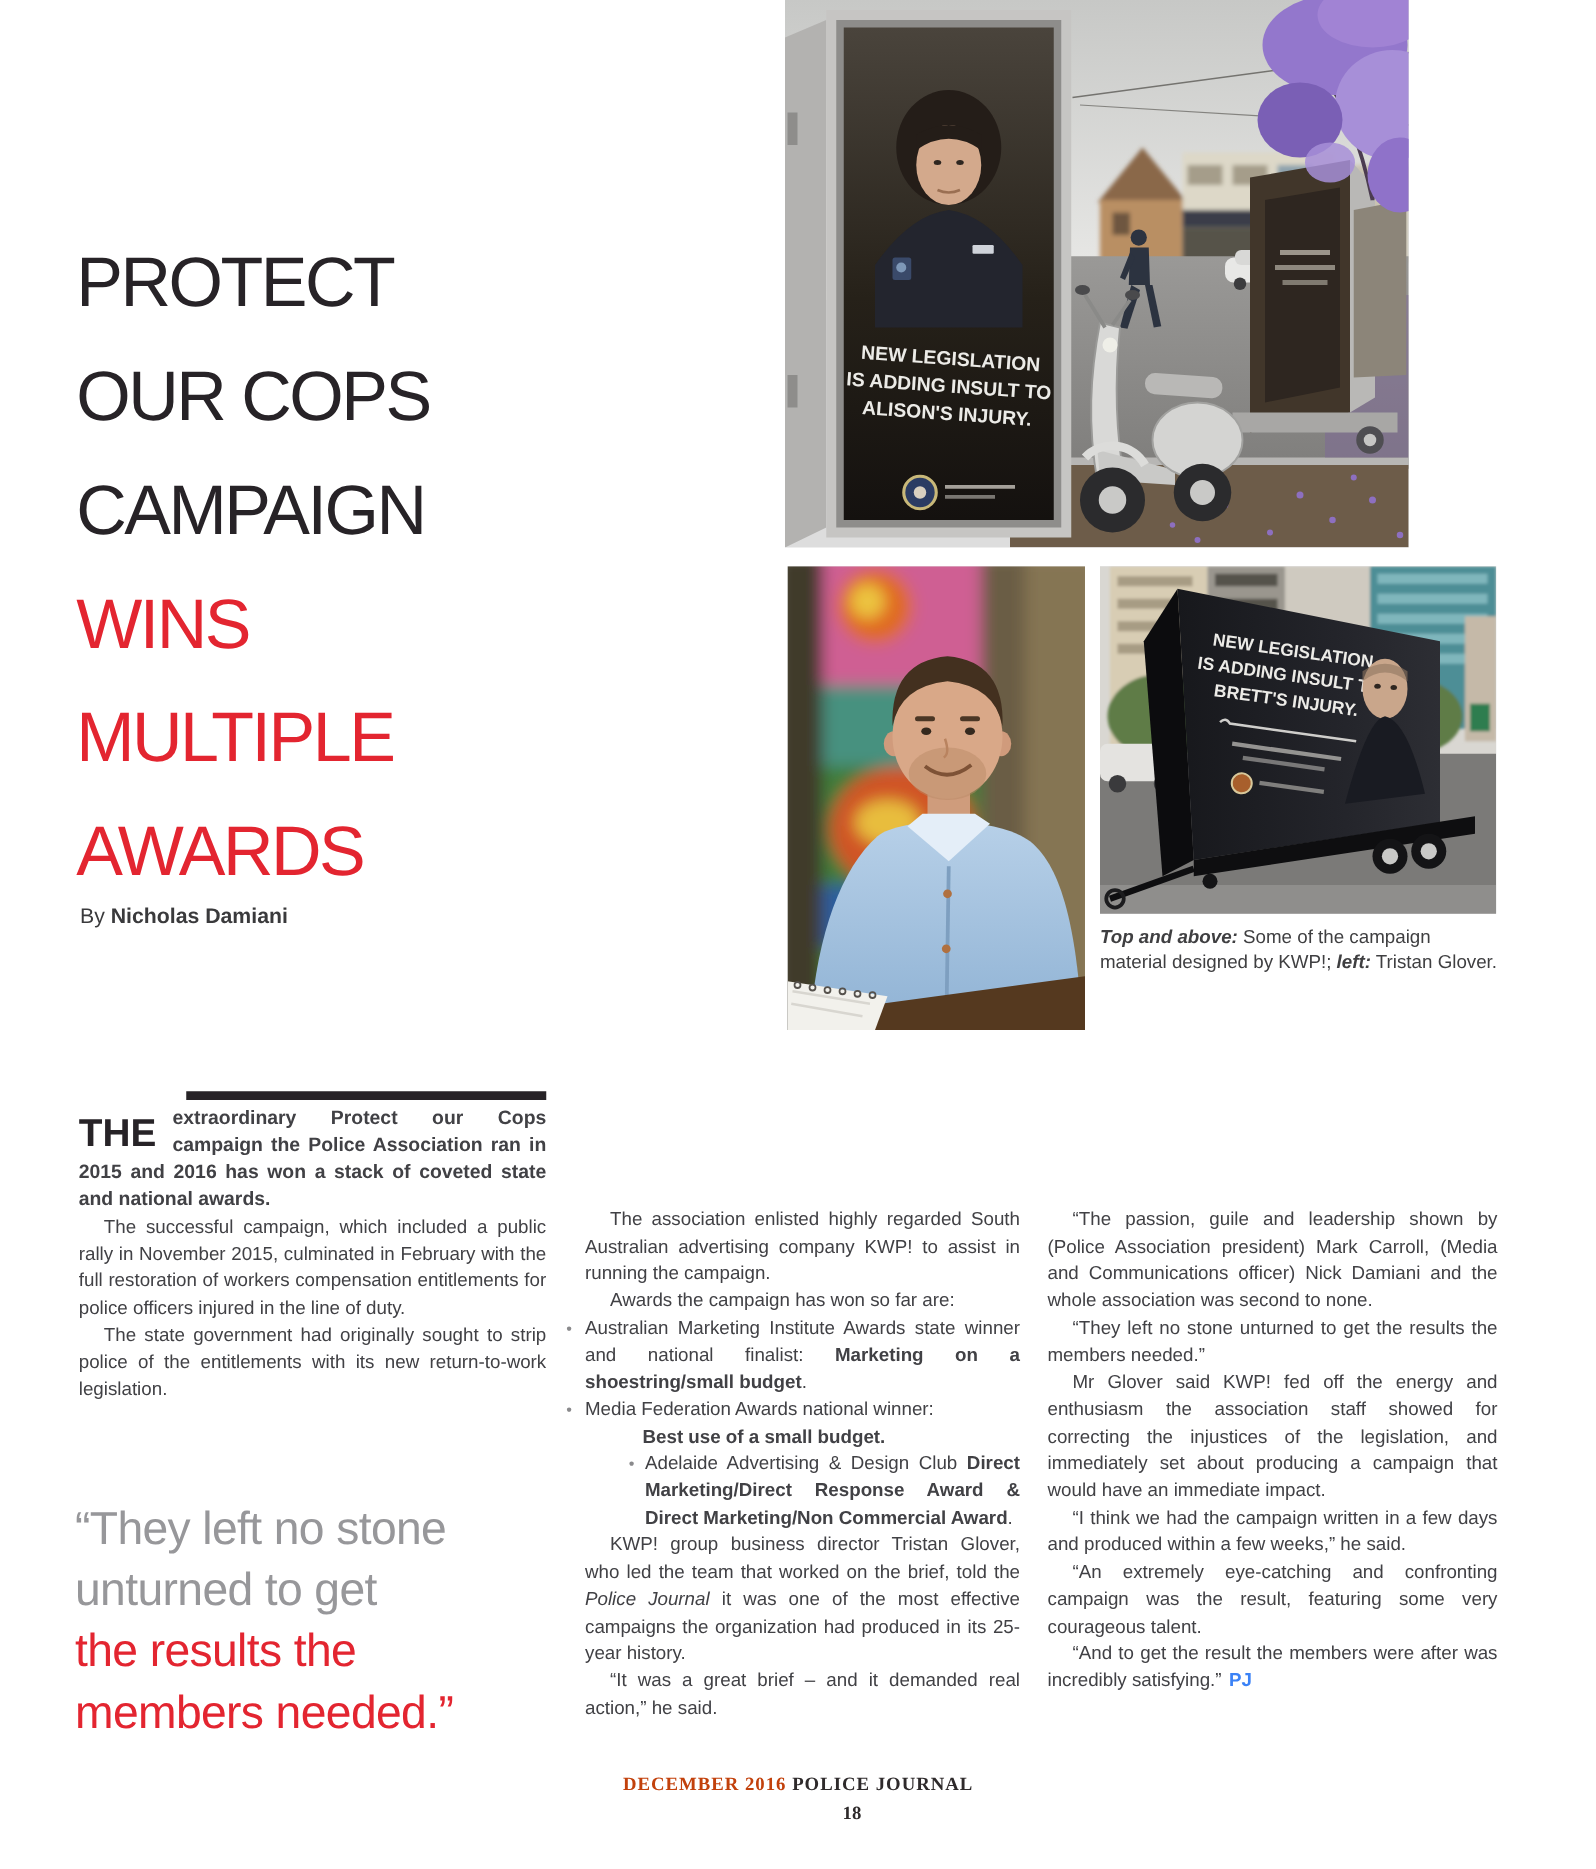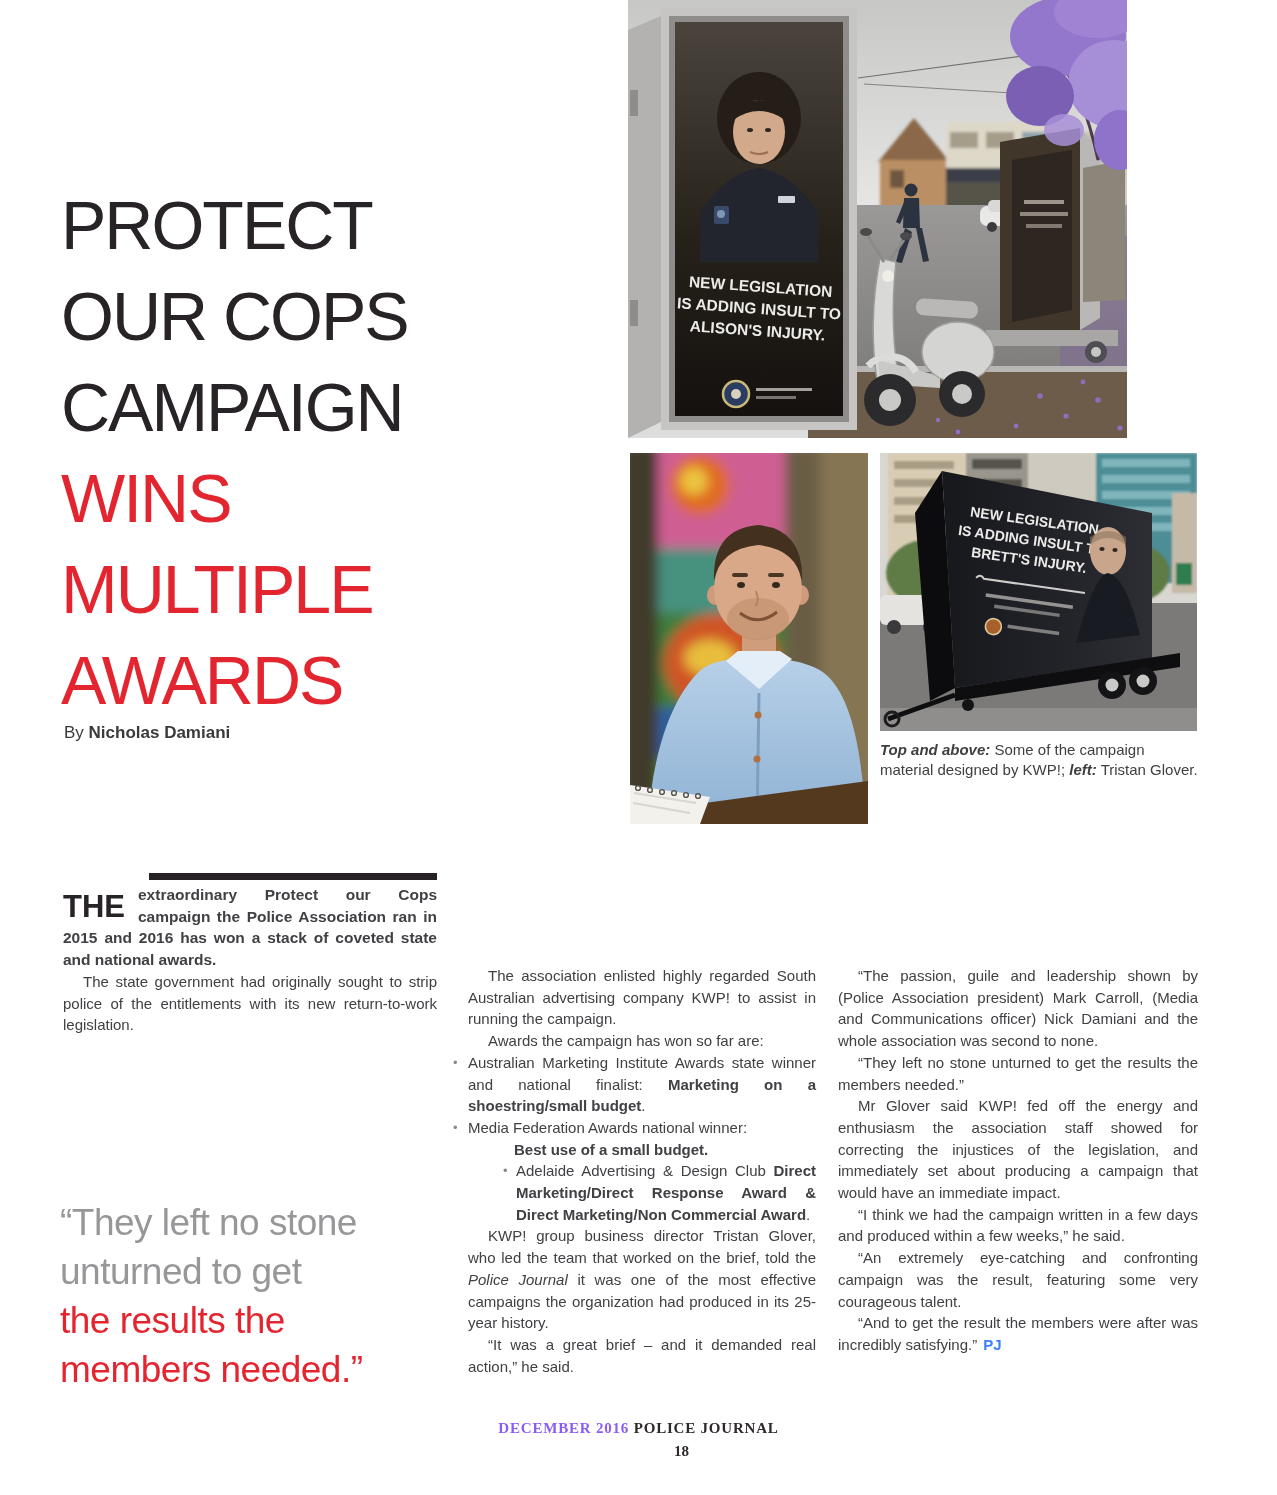--- a/index.html
+++ b/index.html
@@ -1,19 +1,19 @@
 <!DOCTYPE html>
 <html><head>
 <meta charset="utf-8">
 <style>
   html,body{margin:0;padding:0;background:#ffffff;}
   .page{position:relative;width:1277px;height:1495px;background:#fff;overflow:hidden;
         font-family:"Liberation Sans","DejaVu Sans",sans-serif;color:#414145;}
   
-  .headline{position:absolute;left:61px;top:180px;line-height:91px;font-size:68px;
+  .headline{position:absolute;left:61px;top:180px;line-height:91px;font-size:56px;
             letter-spacing:-2px;color:#272327;white-space:nowrap;}
   .headline .red{color:#e32530;}
   .byline{position:absolute;left:64px;top:723px;font-size:17px;color:#3a3a3c;}
   .byline b{font-weight:bold;}
   
   .photo{position:absolute;overflow:hidden;background:#ddd;}
   .photo svg{display:block;}
   .caption{position:absolute;left:880px;top:740px;width:322px;font-size:15px;
            line-height:20px;color:#3f3f41;text-align:left;}
   .caption b{font-weight:bold;font-style:italic;}
@@ -37,21 +37,21 @@
   .it{font-style:italic;}
   .pj{color:#3b82f6;font-weight:bold;margin-left:6px;}
   
   .pullquote{position:absolute;left:60px;top:1198px;width:400px;font-size:37px;
              line-height:49px;letter-spacing:-0.5px;}
   .pullquote .g{color:#97979a;}
   .pullquote .r{color:#e32530;}
   
   .footer{position:absolute;left:0;top:1420px;width:1277px;text-align:center;
           font-family:"Liberation Serif","DejaVu Serif",serif;font-size:15px;letter-spacing:0.8px;}
-  .footer .issue{color:#8b5cf6;font-weight:bold;}
+  .footer .issue{color:#c2410c;font-weight:bold;}
   .footer .journal{color:#2e2a2b;font-weight:bold;}
   .pagenum{position:absolute;left:0;top:1443px;width:1277px;text-align:center;
            font-family:"Liberation Serif","DejaVu Serif",serif;font-size:15px;
            font-weight:bold;color:#2e2a2b;padding-left:43px;}
   .bb-text{font-family:"Liberation Sans",sans-serif;font-weight:bold;fill:#ecebe7;}
 </style>
 </head>
 <body>
 
 <div class="page">
@@ -350,20 +350,21 @@
 
   <div class="caption">
     <b>Top and above:</b><span> Some of the campaign material designed by KWP!; </span><b>left:</b><span> Tristan Glover.</span>
   </div>
 
   <div class="col col1">
     <div class="intro-wrap">
       <div class="intro-bar"></div>
       <p class="intro"><span class="lead-the">THE</span><span>extraordinary Protect our Cops campaign the Police Association ran in 2015 and 2016 has won a stack of coveted state and national awards.</span></p>
     </div>
+    <p>The successful campaign, which included a public rally in November 2015, culminated in February with the full restoration of workers compensation entitlements for police officers injured in the line of duty.</p>
     <p>The state government had originally sought to strip police of the entitlements with its new return-to-work legislation.</p>
   </div>
 
   <div class="pullquote">
     <div class="g">“They left no stone</div>
     <div class="g">unturned to get</div>
     <div class="r">the results the</div>
     <div class="r">members needed.”</div>
   </div>
 

